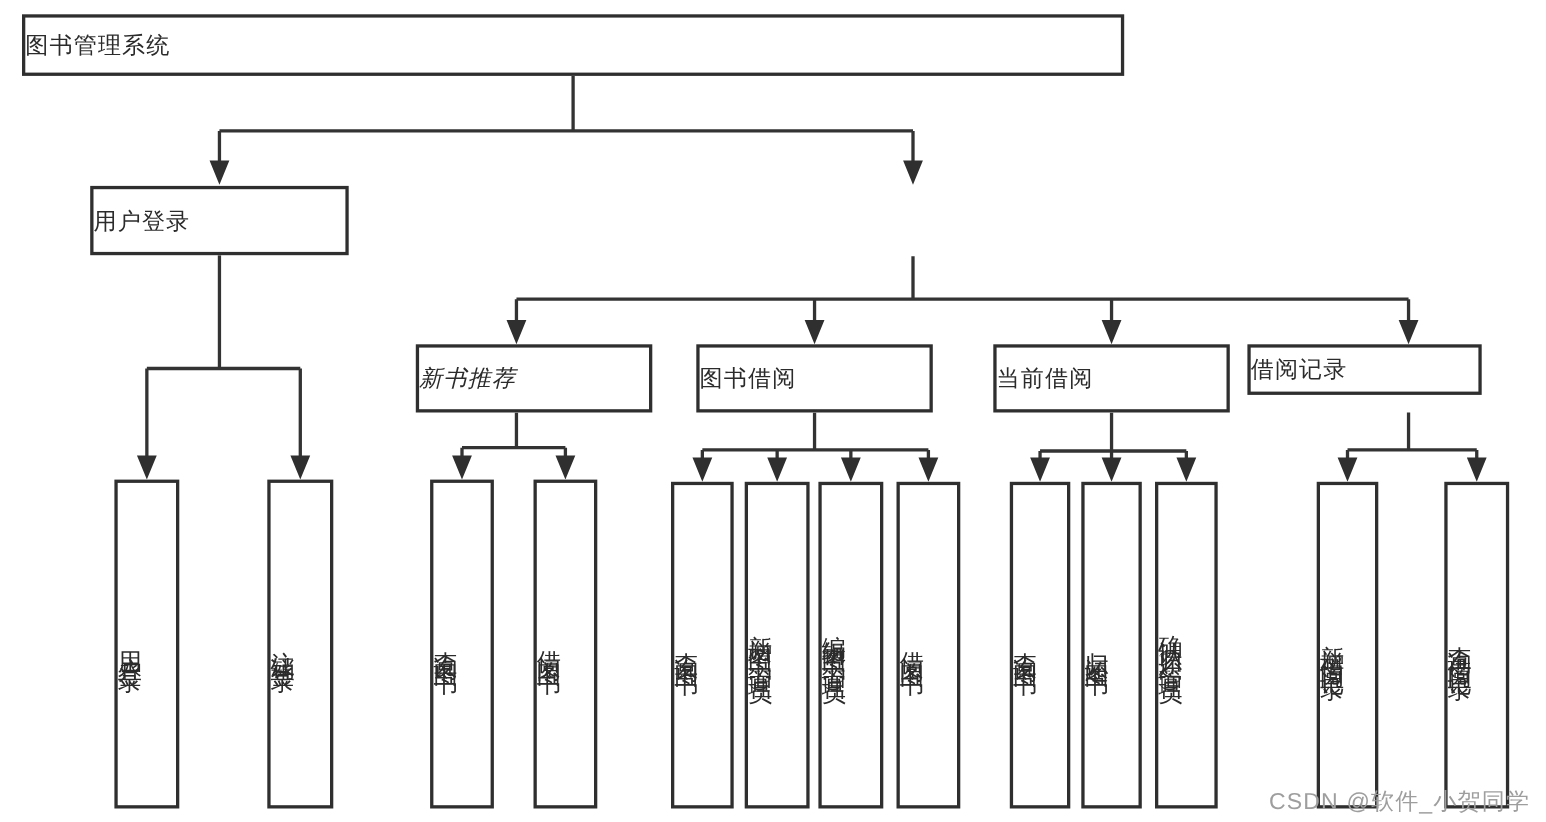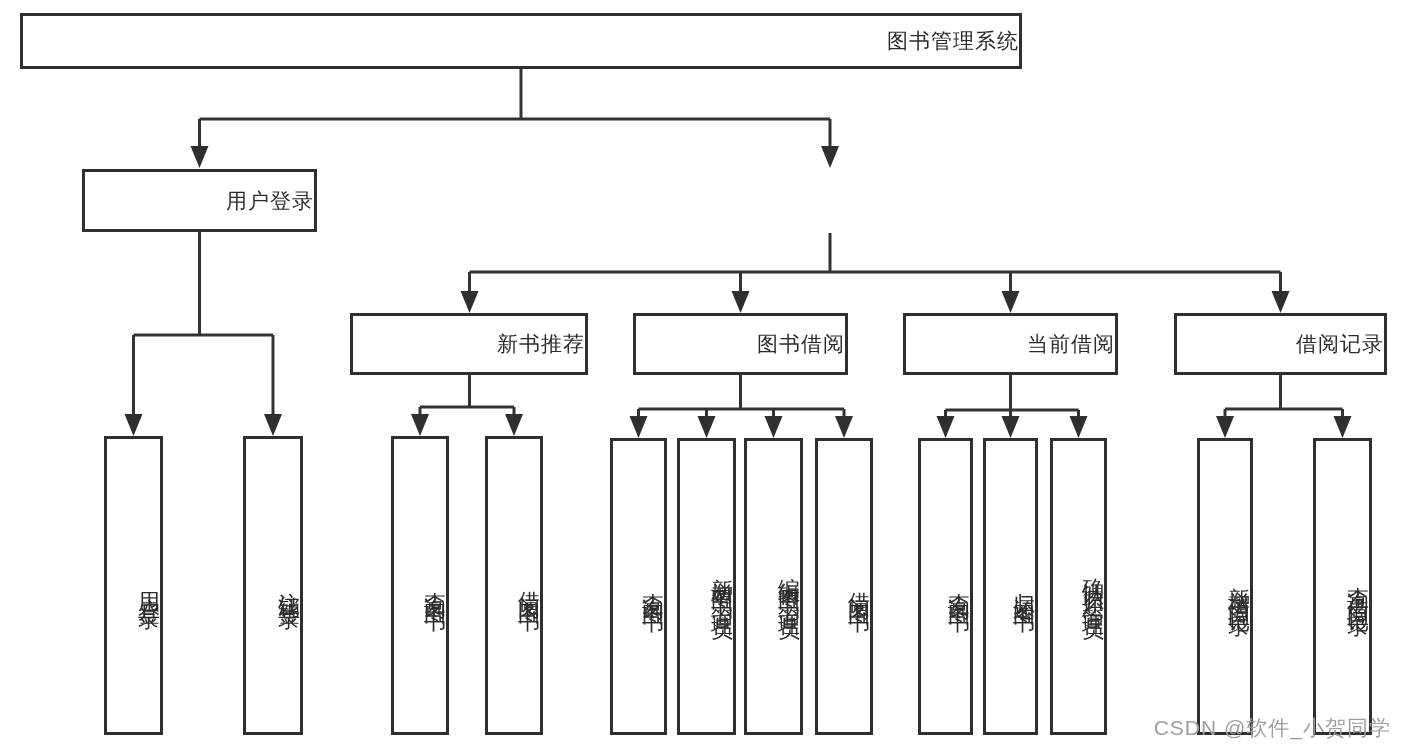--- a/index.html
+++ b/index.html
@@ -17,21 +17,21 @@
     width: 1405px; height: 747px;
     pointer-events: none;
   }
   .node {
     position: absolute;
     box-sizing: border-box;
     background: #ffffff;
     border: 3px solid #2f2f2f;
     display: flex;
     align-items: center;
-    justify-content: flex-end;
+    justify-content: flex-start;
     color: #2b2b2b;
   }
   .hbox { font-size: 21px; letter-spacing: 1px; }
   .vbox span {
     writing-mode: vertical-rl;
     text-orientation: mixed;
     font-size: 22px;
     letter-spacing: 6px;
     line-height: 1;
     color: #2b2b2b;
@@ -73,30 +73,30 @@
   </svg>
 
   <div class="node hbox" style="left:20px; top:13px; width:1002px; height:56px;">
     <span>图书管理系统</span>
   </div>
 
   <div class="node hbox" style="left:82px; top:169px; width:235px; height:63px;">
     <span>用户登录</span>
   </div>
 
-  <div class="node hbox" style="left:350px; top:313px; width:238px; height:62px;">
+  <div class="node hbox" style="left:378px; top:313px; width:215px; height:62px;font-style:italic;">
     <span>新书推荐</span>
   </div>
   <div class="node hbox" style="left:633px; top:313px; width:215px; height:62px;">
     <span>图书借阅</span>
   </div>
   <div class="node hbox" style="left:903px; top:313px; width:215px; height:62px;">
     <span>当前借阅</span>
   </div>
-  <div class="node hbox" style="left:1174px; top:313px; width:213px; height:62px;padding-left:44px;">
+  <div class="node hbox" style="left:1134px; top:313px; width:213px; height:46px;">
     <span>借阅记录</span>
   </div>
 
   <div class="node vbox" style="left:104px; top:436px; width:59px; height:299px;">
     <span>用户登录</span>
   </div>
   <div class="node vbox" style="left:243px; top:436px; width:60px; height:299px;">
     <span>注销登录</span>
   </div>
 

